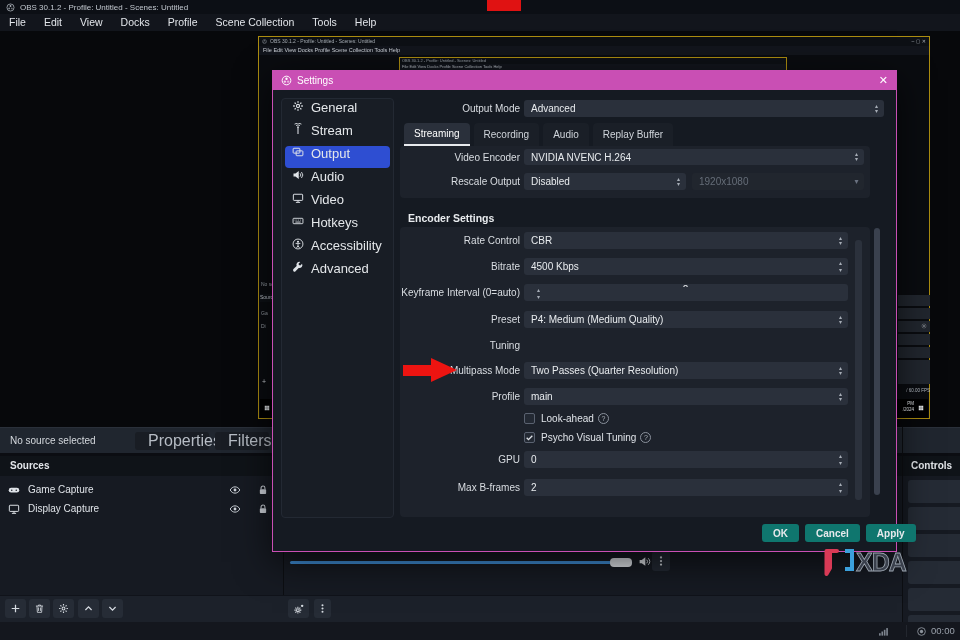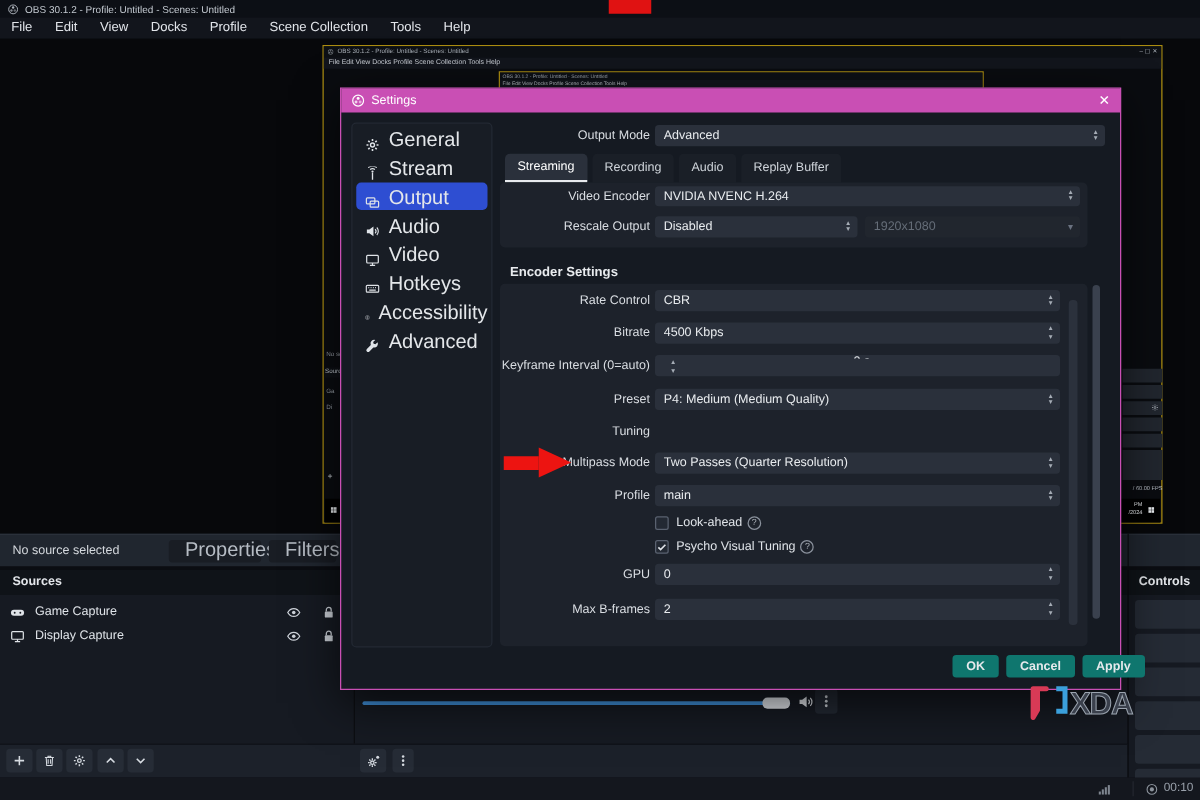--- a/index.html
+++ b/index.html
@@ -39,22 +39,22 @@
   
   .dialog{left:272px;top:70px;width:625px;height:482px;background:#151a22;border:1px solid #c94fb4;
           box-sizing:border-box;box-shadow:0 10px 34px rgba(0,0,0,.65);}
   .dtitle{left:0;top:0;width:100%;height:19px;background:#c94fb4;display:flex;align-items:center;gap:5px;
           padding:0 8px;box-sizing:border-box;font-size:10px;color:#fff;}
   .dtitle .sp{flex:1;}
   .dclose{font-size:11px;color:#fff;}
   .dbody{left:0;top:19px;width:623px;height:461px;}
 
   .sidebar{left:8px;top:8px;width:113px;height:420px;background:#181d25;border:1px solid #232933;border-radius:4px;box-sizing:border-box;}
-  .sitem{position:relative;height:22px;margin:1px 3px 0 3px;display:flex;align-items:flex-end;gap:7px;padding-left:7px;
-         border-radius:4px;font-size:16px;color:#e4e7ea;}
+  .sitem{position:relative;height:22px;margin:1px 3px 0 3px;display:flex;align-items:flex-start;gap:7px;padding-left:7px;
+         border-radius:4px;font-size:13px;color:#e4e7ea;}
   .sitem.sel{background:#2e4ed2;}
   .sitem .ic{color:#dfe3e8;}
 
   .flabel{position:absolute;left:96px;width:151px;text-align:right;font-size:10px;color:#d9dde2;line-height:17px;}
   .fld{position:absolute;left:251px;height:17px;background:#2a303b;border-radius:3px;display:flex;align-items:center;
        padding-left:7px;box-sizing:border-box;font-size:10px;color:#e9ecef;}
   .fld .fval{flex:1;white-space:nowrap;overflow:hidden;}
   .spin{display:flex;flex-direction:column;align-items:center;justify-content:center;font-size:6px;line-height:5px;
         color:#a6adb6;width:15px;align-self:stretch;}
   .spin.wide{line-height:7px;}
@@ -406,21 +406,21 @@
   <div class="ctlbtn" style="top:615px;"></div>
 
   <div class="abs statusbar">
     <svg class="ic abs" style="left:878px;top:4px;" width="11" height="11">
         <use href="#i-bars" style="color:#7e858f"></use>
       </svg>
     <div class="abs" style="left:906px;top:3px;width:1px;height:12px;background:#23272f;"></div>
     <svg class="ic abs" style="left:916px;top:4px;" width="11" height="11">
         <use href="#i-rec" style="color:#8c939c"></use>
       </svg>
-    <span class="abs" style="left:931px;top:3px;white-space:nowrap;">00:10</span>
+    <span class="abs" style="left:931px;top:3px;white-space:nowrap;">00:00</span>
   </div>
 
   <div class="abs dialog">
     <div class="abs dtitle">
       <svg class="ic" width="11" height="11">
           <use href="#i-obs" style="color:#fff"></use>
         </svg>
       <span>Settings</span>
       <span class="sp"></span>
       <span class="dclose">✕</span>

